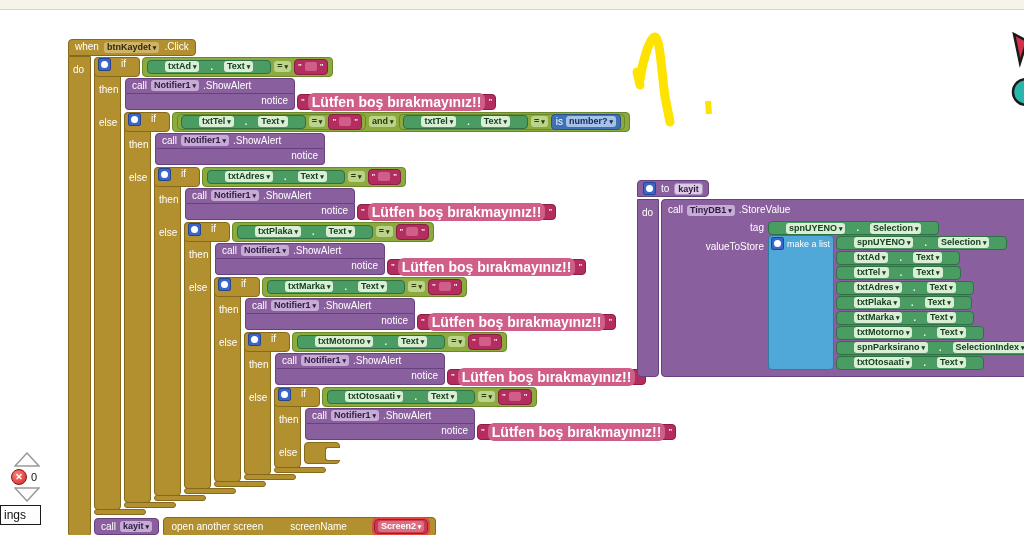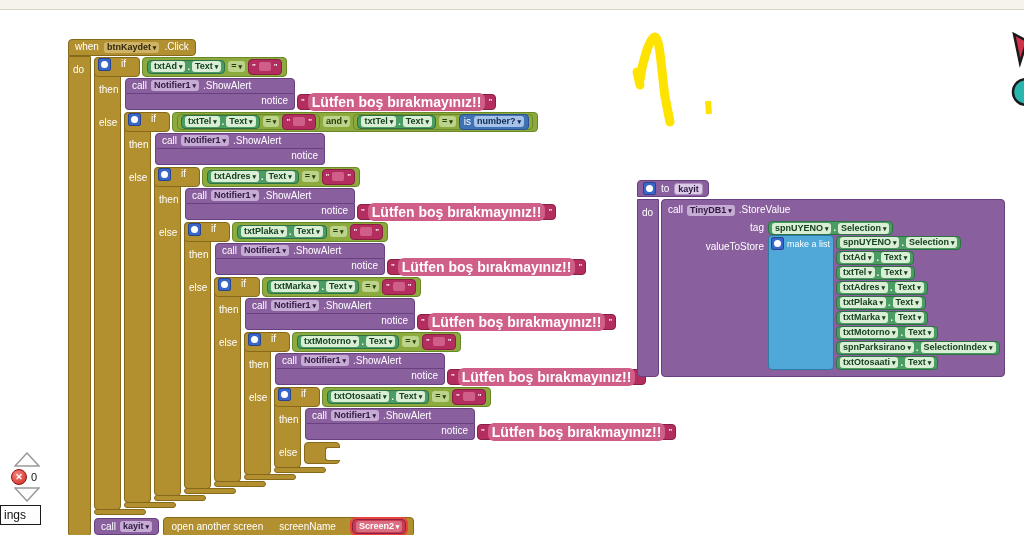--- a/index.html
+++ b/index.html
@@ -22,21 +22,21 @@
   .gold-chip{background:var(--gold-chip);color:#33280C}
   .p-chip{background:var(--purple-chip);color:#2E1840}
   .field-chip{background:#DCCBE6;border:1px solid #AE93C2;color:#2E1840;line-height:10px}
   .g-chip{background:var(--getter-chip);color:#14411F}
   .l-chip{background:var(--logic-chip);color:#2B3C0A}
   .m-chip{background:var(--math-chip);color:#0F2A52}
   .red-chip{background:var(--red-chip);color:#fff}
   .blk{display:inline-flex;align-items:center;gap:3px;border-radius:4px;padding:1px 4px;box-sizing:border-box}
   .cmp{background:var(--logic);border:1px solid var(--logic-b);height:20px}
   .cmp .cmp{height:16px;padding:0 3px}
-  .getter{background:var(--getter);border:1px solid var(--getter-b);height:14px;padding:0 3px;gap:2px}
+  .getter{background:var(--getter);border:1px solid var(--getter-b);height:14px;padding:0 17px;gap:11px}
   .getter .dot{color:#fff;font-weight:bold;font-size:9px}
   .math{background:var(--math);border:1px solid var(--math-b);height:16px;padding:5px 4px}
   .tblk{background:var(--textc);border:1px solid var(--textc-b);height:16px;padding:0 3px;color:#fff}
   .quoted::before,.quoted::after{content:'"';font-weight:bold;font-size:8px;line-height:8px;color:#fff}
   .estr{width:12px;height:9px;background:var(--textc-in);border-radius:2px;display:inline-block}
   .tinner{background:var(--textc-in);border-radius:6px;padding:1px 4px;font-weight:bold;font-size:14px;color:#fff;white-space:nowrap}
   .mut{width:11px;height:11px;background:#3A66C9;border:1px solid #27448F;border-radius:2px;position:relative;display:inline-block;flex:none}
   .mut::after{content:'';position:absolute;left:2px;top:2px;right:2px;bottom:2px;background:#fff;border-radius:50%}
 
   
@@ -61,21 +61,21 @@
   .esock-notch{position:absolute;right:-1px;top:4px;width:14px;height:12px;background:#fff;border:1px solid var(--gold-b);border-right:none;border-radius:3px 0 0 3px}
 
   .callblk-wrap{display:inline-block}
   .prow{background:var(--purple);border:1px solid var(--purple-b)}
   .ptop{border-radius:4px 4px 0 0;display:flex;gap:4px;align-items:center;height:16px;padding:0 6px;width:170px;box-sizing:border-box}
   .prow-ext{display:flex;align-items:flex-start;height:17px}
   .pcell{background:var(--purple);border:1px solid var(--purple-b);border-top:none;border-radius:0 0 4px 4px;width:170px;height:16px;display:flex;justify-content:flex-end;align-items:center;padding:0 6px;box-sizing:border-box}
   .prow-ext .tblk{margin-left:2px}
 
   .kayit-row{margin-top:2px;display:inline-flex;gap:4px;align-items:center;height:15px;background:var(--purple);border:1px solid var(--purple-b);border-radius:4px;padding:0 6px}
-  .open-row{margin-top:2px;display:inline-flex;gap:16px;align-items:center;height:18px;background:var(--gold);border:1px solid var(--gold-b);border-radius:4px;padding:0 7px}
+  .open-row{margin-top:2px;display:inline-flex;gap:27px;align-items:center;height:18px;background:var(--gold);border:1px solid var(--gold-b);border-radius:4px;padding:0 7px}
   .screenblk{display:inline-flex;align-items:center;background:var(--red);border:1px solid #8E2046;outline:2px solid var(--red-sel);border-radius:4px;padding:1px 3px}
 
   
   #proc{position:absolute;left:637px;top:180px}
   .proc-header{display:inline-flex;gap:5px;align-items:center;height:15px;background:var(--purple);border:1px solid var(--purple-b);border-radius:4px 4px 4px 0;padding:0 5px}
   .proc-body{display:flex;align-items:stretch}
   .proc-spine{width:22px;background:var(--purple);border:1px solid var(--purple-b);border-radius:0 0 4px 4px;padding:2px 0 0 4px;box-sizing:border-box;flex:none}
   .store{margin-left:2px;background:var(--purple);border:1px solid var(--purple-b);border-radius:4px;padding:2px 4px 6px 6px;display:inline-block}
   .srow{display:flex;align-items:center;height:16px;gap:4px}
   .srow.items{align-items:flex-start;height:auto}

